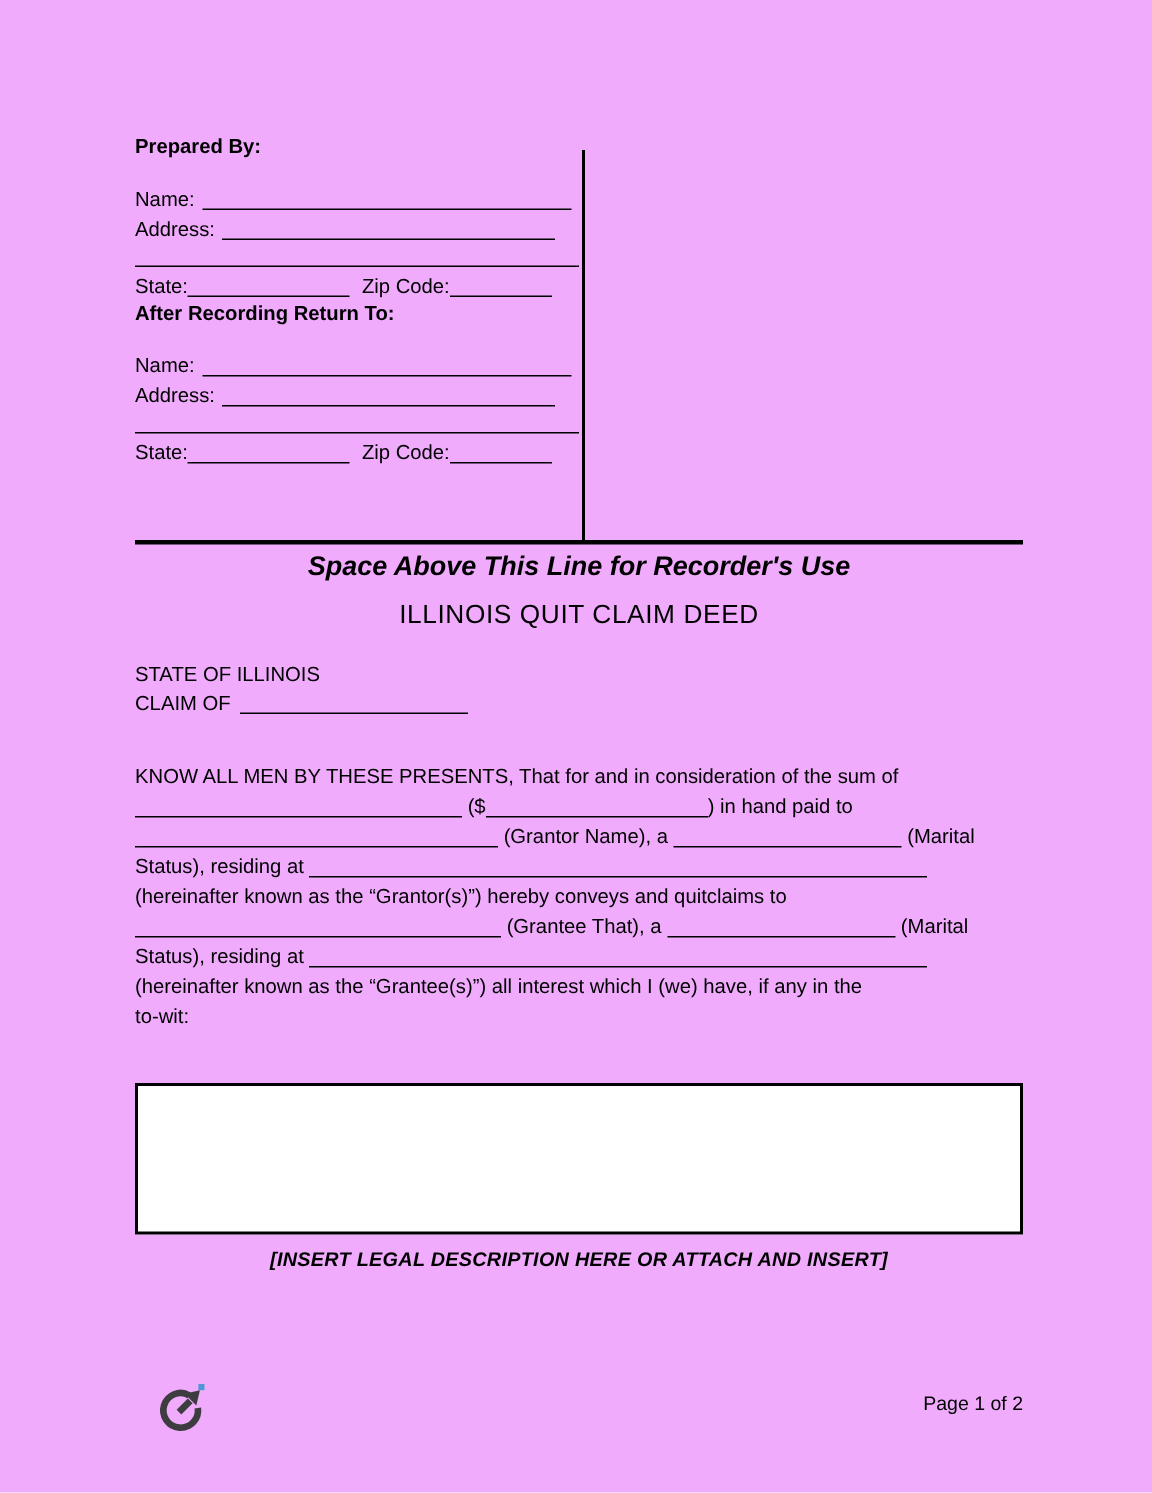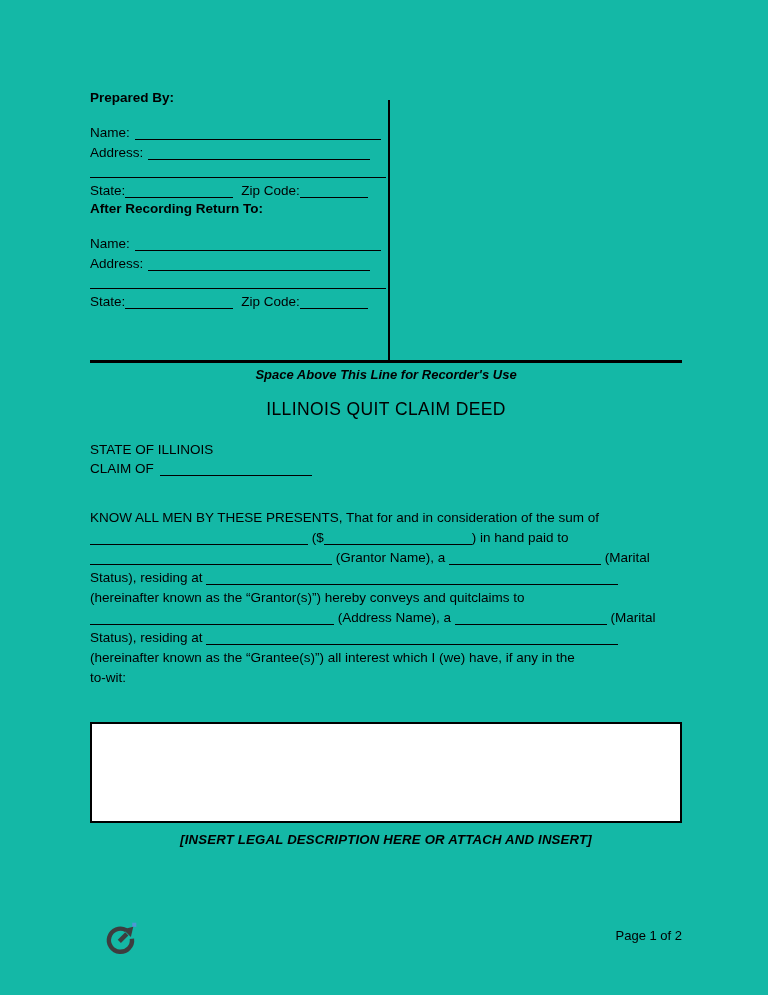--- a/index.html
+++ b/index.html
@@ -1,21 +1,21 @@
 <!DOCTYPE html>
 <html><head>
 <meta charset="utf-8">
 <style>
   * { margin: 0; padding: 0; box-sizing: border-box; }
   html, body { background: #ffffff; }
   .page {
     position: relative;
     width: 768px;
     height: 995px;
-    background: #14b8a6;
+    background: #f0abfc;
     font-family: "Liberation Sans", "DejaVu Sans", sans-serif;
     font-size: 13.5px;
     color: #000000;
     overflow: hidden;
   }
 
   
   .topblock { position: absolute; left: 90px; top: 90px; width: 296px; }
   .sec-title { font-weight: bold; font-size: 13.5px; height: 15px; margin-bottom: 20px; }
   .fieldrow { height: 20px; white-space: nowrap; }
@@ -29,21 +29,21 @@
   .linerow { height: 13px; border-bottom: 1.5px solid #000; margin-bottom: 3px; }
   .staterow { height: 20px; padding-top: 2px; white-space: nowrap; }
   .ziplabel { margin-left: 8px; }
   .sec2 { margin-top: 0; }
 
   .vline { position: absolute; left: 388px; top: 100px; width: 2px; height: 261px; background: #000; }
   .hline { position: absolute; left: 90px; top: 360px; width: 592px; height: 3px; background: #000; }
 
   .recorder-caption {
     position: absolute; left: 90px; top: 367px; width: 592px;
-    text-align: center; font-style: italic; font-weight: bold; font-size: 13px;
+    text-align: center; font-style: italic; font-weight: bold; font-size: 18px;
   }
 
   .doc-title {
     position: absolute; left: 90px; top: 399px; width: 592px;
     text-align: center; font-weight: normal; font-size: 17.5px; letter-spacing: 0.4px;
   }
 
   .jurisdiction { position: absolute; left: 90px; top: 441px; line-height: 18.5px; }
   .county-row .bl { width: 152px; margin-left: 6px; }
 
@@ -103,21 +103,21 @@
     <div>STATE OF ILLINOIS</div>
     <div class="county-row"><span>CLAIM OF</span><span class="bl"></span></div>
   </div>
 
   <div class="deed-body">
     <div class="pline"><span>KNOW ALL MEN BY THESE PRESENTS, That for and in consideration of the sum of</span></div>
     <div class="pline"><span class="bl" style="width:218px"></span><span> ($</span><span class="bl" style="width:148px"></span><span>) in hand paid to</span></div>
     <div class="pline"><span class="bl" style="width:242px"></span><span> (Grantor Name), a </span><span class="bl" style="width:152px"></span><span> (Marital</span></div>
     <div class="pline"><span>Status), residing at </span><span class="bl" style="width:412px"></span></div>
     <div class="pline"><span>(hereinafter known as the “Grantor(s)”) hereby conveys and quitclaims to</span></div>
-    <div class="pline"><span class="bl" style="width:244px"></span><span> (Address Name), a </span><span class="bl" style="width:152px"></span><span> (Marital</span></div>
+    <div class="pline"><span class="bl" style="width:244px"></span><span> (Grantee That), a </span><span class="bl" style="width:152px"></span><span> (Marital</span></div>
     <div class="pline"><span>Status), residing at </span><span class="bl" style="width:412px"></span></div>
     <div class="pline"><span>(hereinafter known as the “Grantee(s)”) all interest which I (we) have, if any in the</span></div>
     <div class="pline"><span>to-wit:</span></div>
   </div>
 
   <div class="legal-box"></div>
   <div class="legal-caption">[INSERT LEGAL DESCRIPTION HERE OR ATTACH AND INSERT]</div>
 
   <svg class="footer-logo" viewBox="0 0 100 100" xmlns="http://www.w3.org/2000/svg">
     <rect x="86" y="5" width="12" height="12" fill="#4f97d5"></rect>

